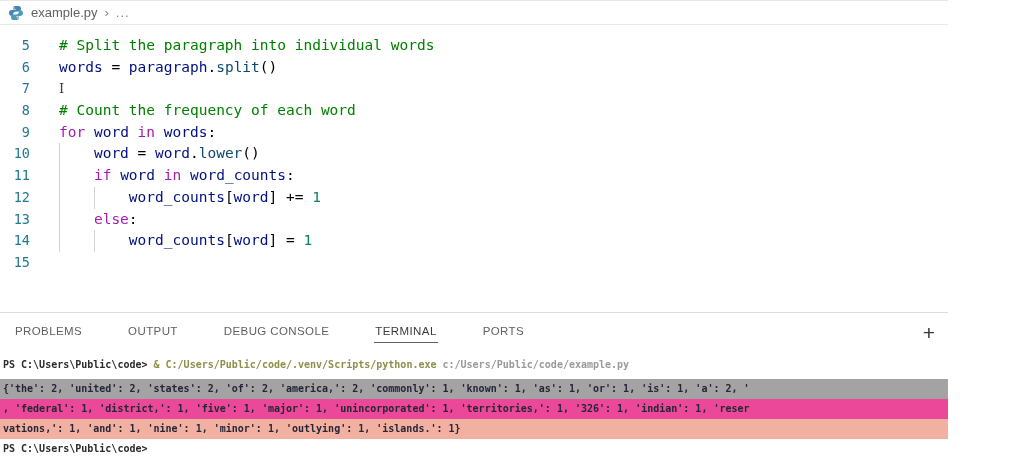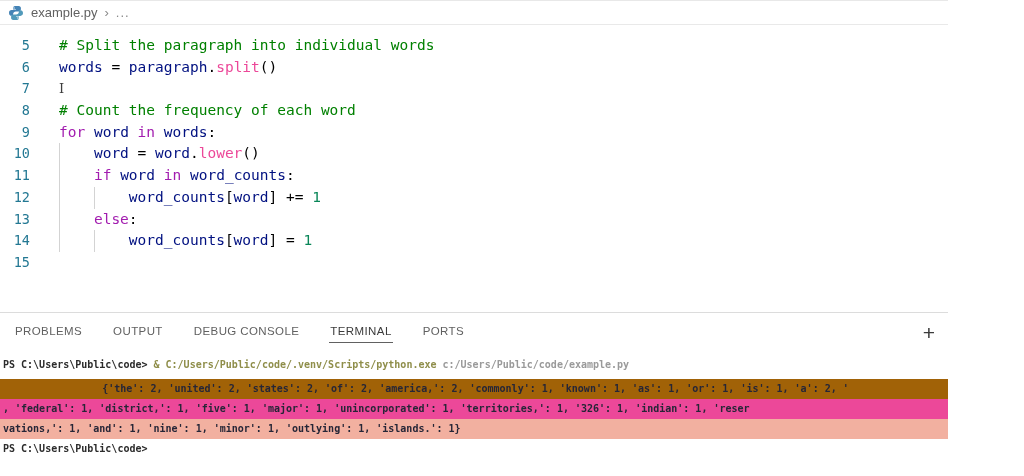--- a/index.html
+++ b/index.html
@@ -22,29 +22,29 @@
             font-family: "DejaVu Sans Mono", monospace; font-size: 14.5px; }
   .code-row { display: flex; height: 21.7px; line-height: 21.7px; white-space: pre; }
   .gutter { width: 30px; text-align: right; color: #237893; font-size: 13.5px; flex: 0 0 auto;
             user-select: none; }
   .gutter.active { color: #0b216f; font-weight: bold; }
   .code-text { position: relative; margin-left: 29px; color: #000; }
   .indent-guide { position: absolute; top: 0; bottom: 0; width: 1px; background: #d3d3d3; }
   .tok-comment { color: #008000; }
   .tok-kw      { color: #a21caf; }
   .tok-var     { color: #001080; }
-  .tok-func    { color: #ec4899; }
+  .tok-func    { color: #0c4a6e; }
   .tok-num     { color: #098658; }
   .tok-plain, .tok-op { color: #000000; }
   .ibeam { font-family: "DejaVu Serif", serif; font-size: 13px; color: #3d3d3d; }
 
   
   .panel-tabs {
     height: 38px; border-top: 1px solid #dcdcdc; background: #ffffff;
-    display: flex; align-items: center; padding-left: 14px; position: relative;
+    display: flex; align-items: center; padding-left: 14px; position: relative; gap: 15px;
   }
   .panel-tab {
     font-size: 11.5px; letter-spacing: 0.4px; color: #616161; margin-right: 29px;
     padding: 4px 1px 5px 1px; cursor: pointer; border-bottom: 1.5px solid transparent;
   }
   .panel-tab.active { color: #3b3b3b; border-bottom-color: #616161; }
   .panel-actions { position: absolute; right: 8px; top: 0; height: 38px; display: flex; align-items: center; }
   .new-terminal-btn { font-size: 21px; font-weight: 300; color: #3b3b3b; line-height: 1;
                       width: 22px; text-align: center; cursor: pointer; }
 
@@ -97,20 +97,20 @@
     <div class="panel-tab active">TERMINAL</div>
     <div class="panel-tab">PORTS</div>
     <div class="panel-actions">
       <div class="new-terminal-btn">+</div>
     </div>
   </div>
 
   <div class="terminal">
     <div class="term-line"><span class="seg-prompt">PS C:\Users\Public\code&gt; </span><span class="seg-exe">&amp; C:/Users/Public/code/.venv/Scripts/python.exe </span><span class="seg-arg">c:/Users/Public/code/example.py</span></div>
     <div class="term-output-block">
-        <div class="term-line sel" style="background: #a16207; text-align: center;">{'the': 2, 'united': 2, 'states': 2, 'of': 2, 'america,': 2, 'commonly': 1, 'known': 1, 'as': 1, 'or': 1, 'is': 1, 'a': 2, '</div>
+        <div class="term-line sel" style="background: #a3a3a3;">{'the': 2, 'united': 2, 'states': 2, 'of': 2, 'america,': 2, 'commonly': 1, 'known': 1, 'as': 1, 'or': 1, 'is': 1, 'a': 2, '</div>
         <div class="term-line sel" style="background: #ec4899;">, 'federal': 1, 'district,': 1, 'five': 1, 'major': 1, 'unincorporated': 1, 'territories,': 1, '326': 1, 'indian': 1, 'reser</div>
         <div class="term-line sel" style="background: rgb(242, 176, 160);">vations,': 1, 'and': 1, 'nine': 1, 'minor': 1, 'outlying': 1, 'islands.': 1}</div>
       </div>
     <div class="term-line">PS C:\Users\Public\code&gt;</div>
   </div>
 
 </div>
 
 </body></html>

